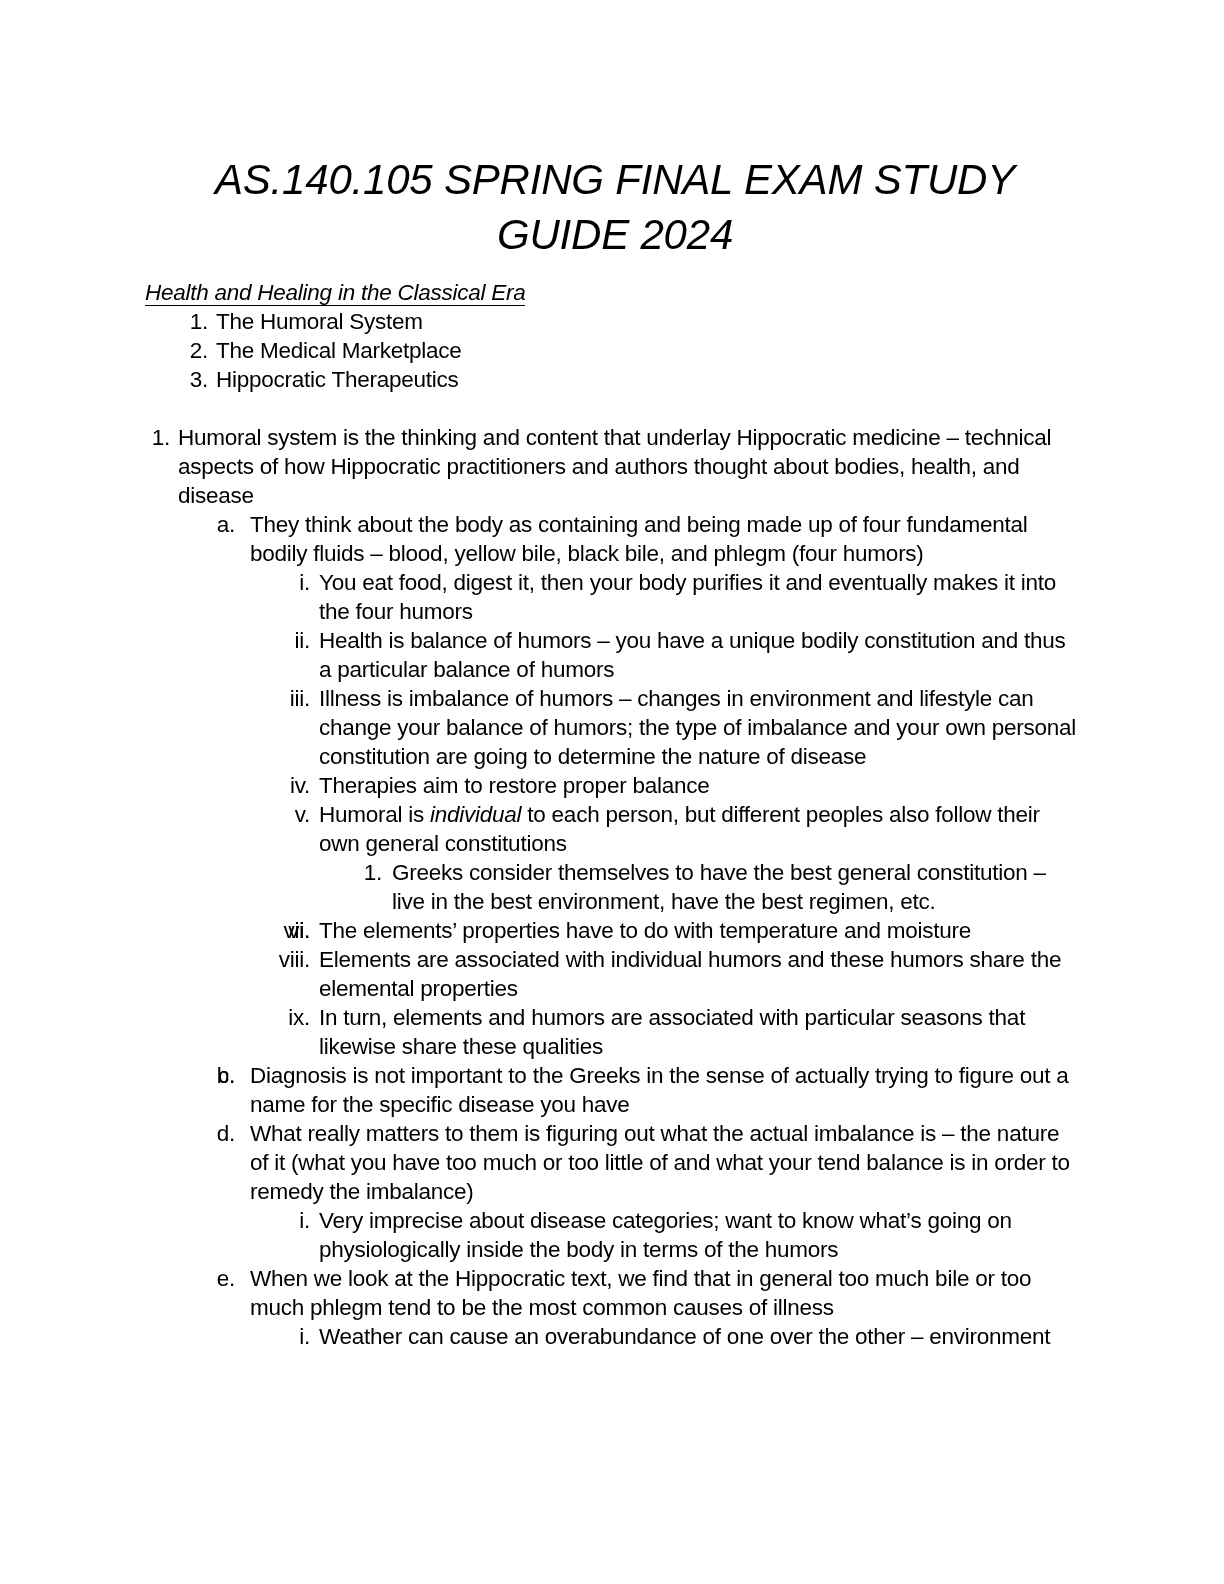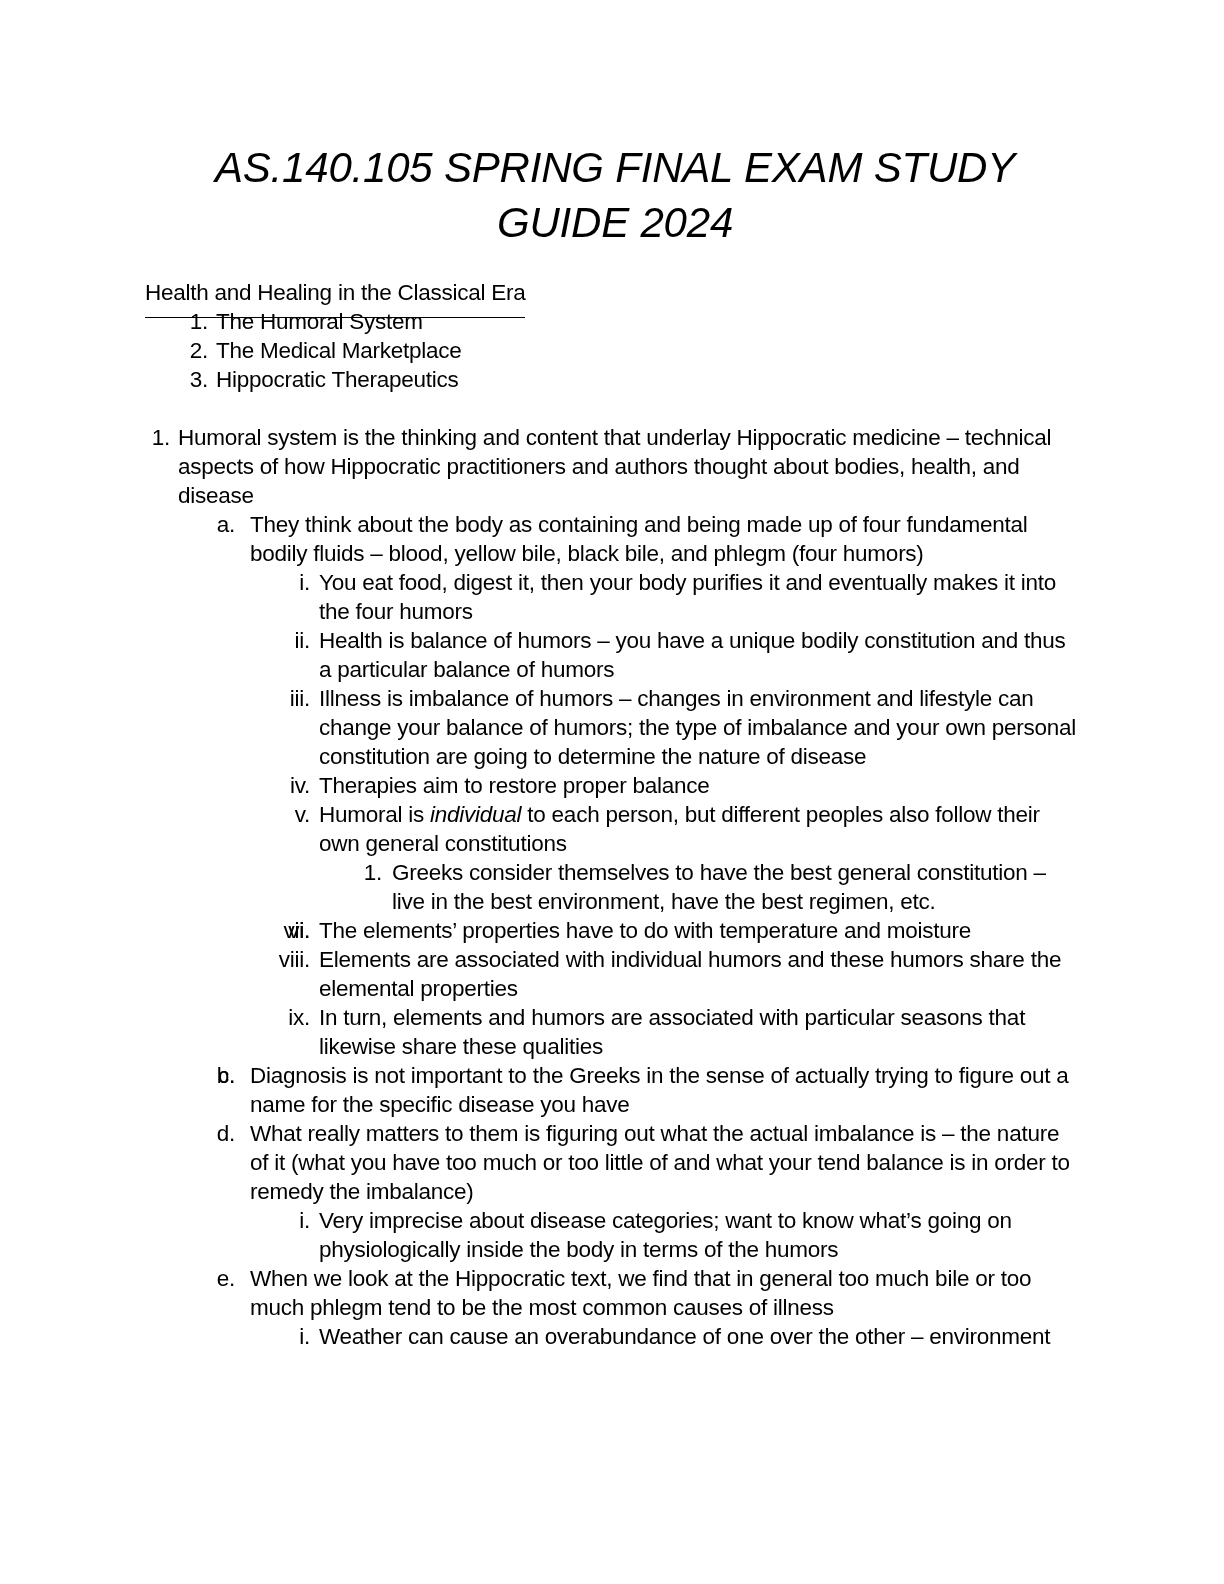--- a/index.html
+++ b/index.html
@@ -21,21 +21,21 @@
     width: 1224px;
     height: 1584px;
     background: #ffffff;
     box-sizing: border-box;
   }
 
   
   .doc-title {
     position: absolute;
     left: 150px;
-    top: 140px;
+    top: 152px;
     width: 930px;
     text-align: center;
     font-style: italic;
     font-size: 42px;
     line-height: 1.32;
     letter-spacing: -0.2px;
     font-weight: normal;
     margin: 0;
   }
 
@@ -51,21 +51,22 @@
   .section-heading {
     position: relative;
     margin: 0 0 0 145px;
     font-size: 22.5px;
     line-height: 29px;
     letter-spacing: -0.25px;
     display: inline-block;
   }
   .section-heading span.u {
     border-bottom: 1.5px solid #000;
-    padding-bottom: 12px;
+    padding-bottom: 0;
+    font-style: italic;
   }
 
   
   .row {
     position: relative;
     margin: 0;
     padding: 0;
     font-size: 22.5px;
     line-height: 29px;
     letter-spacing: -0.25px;

